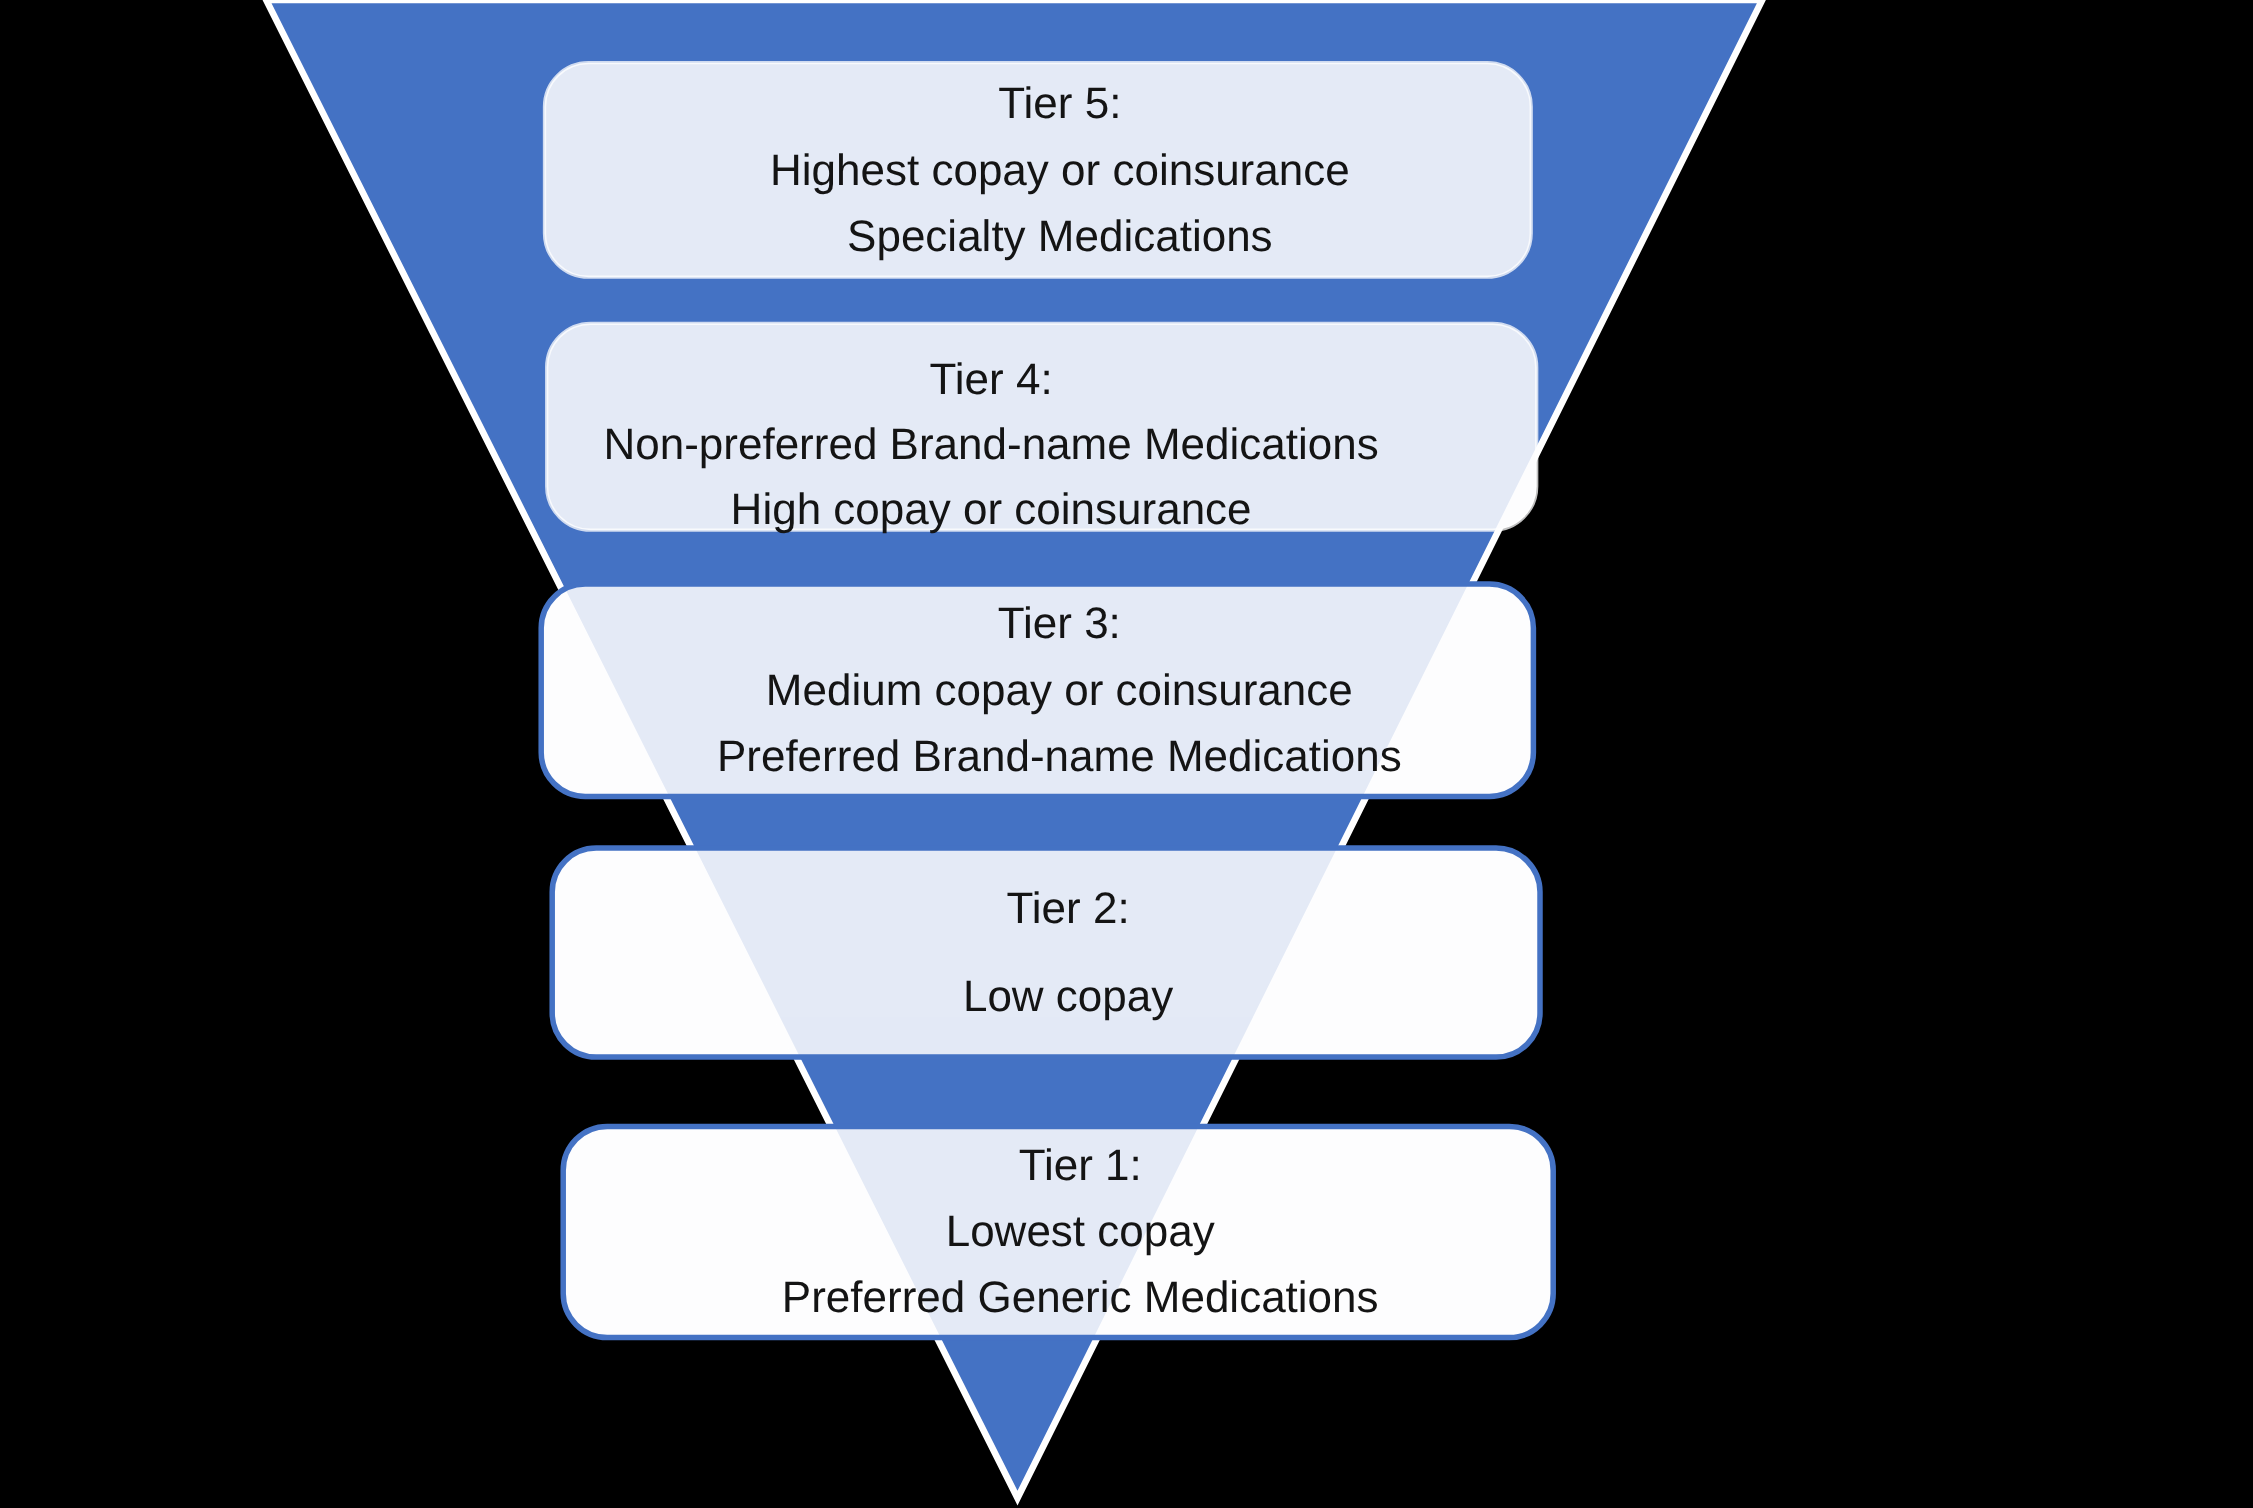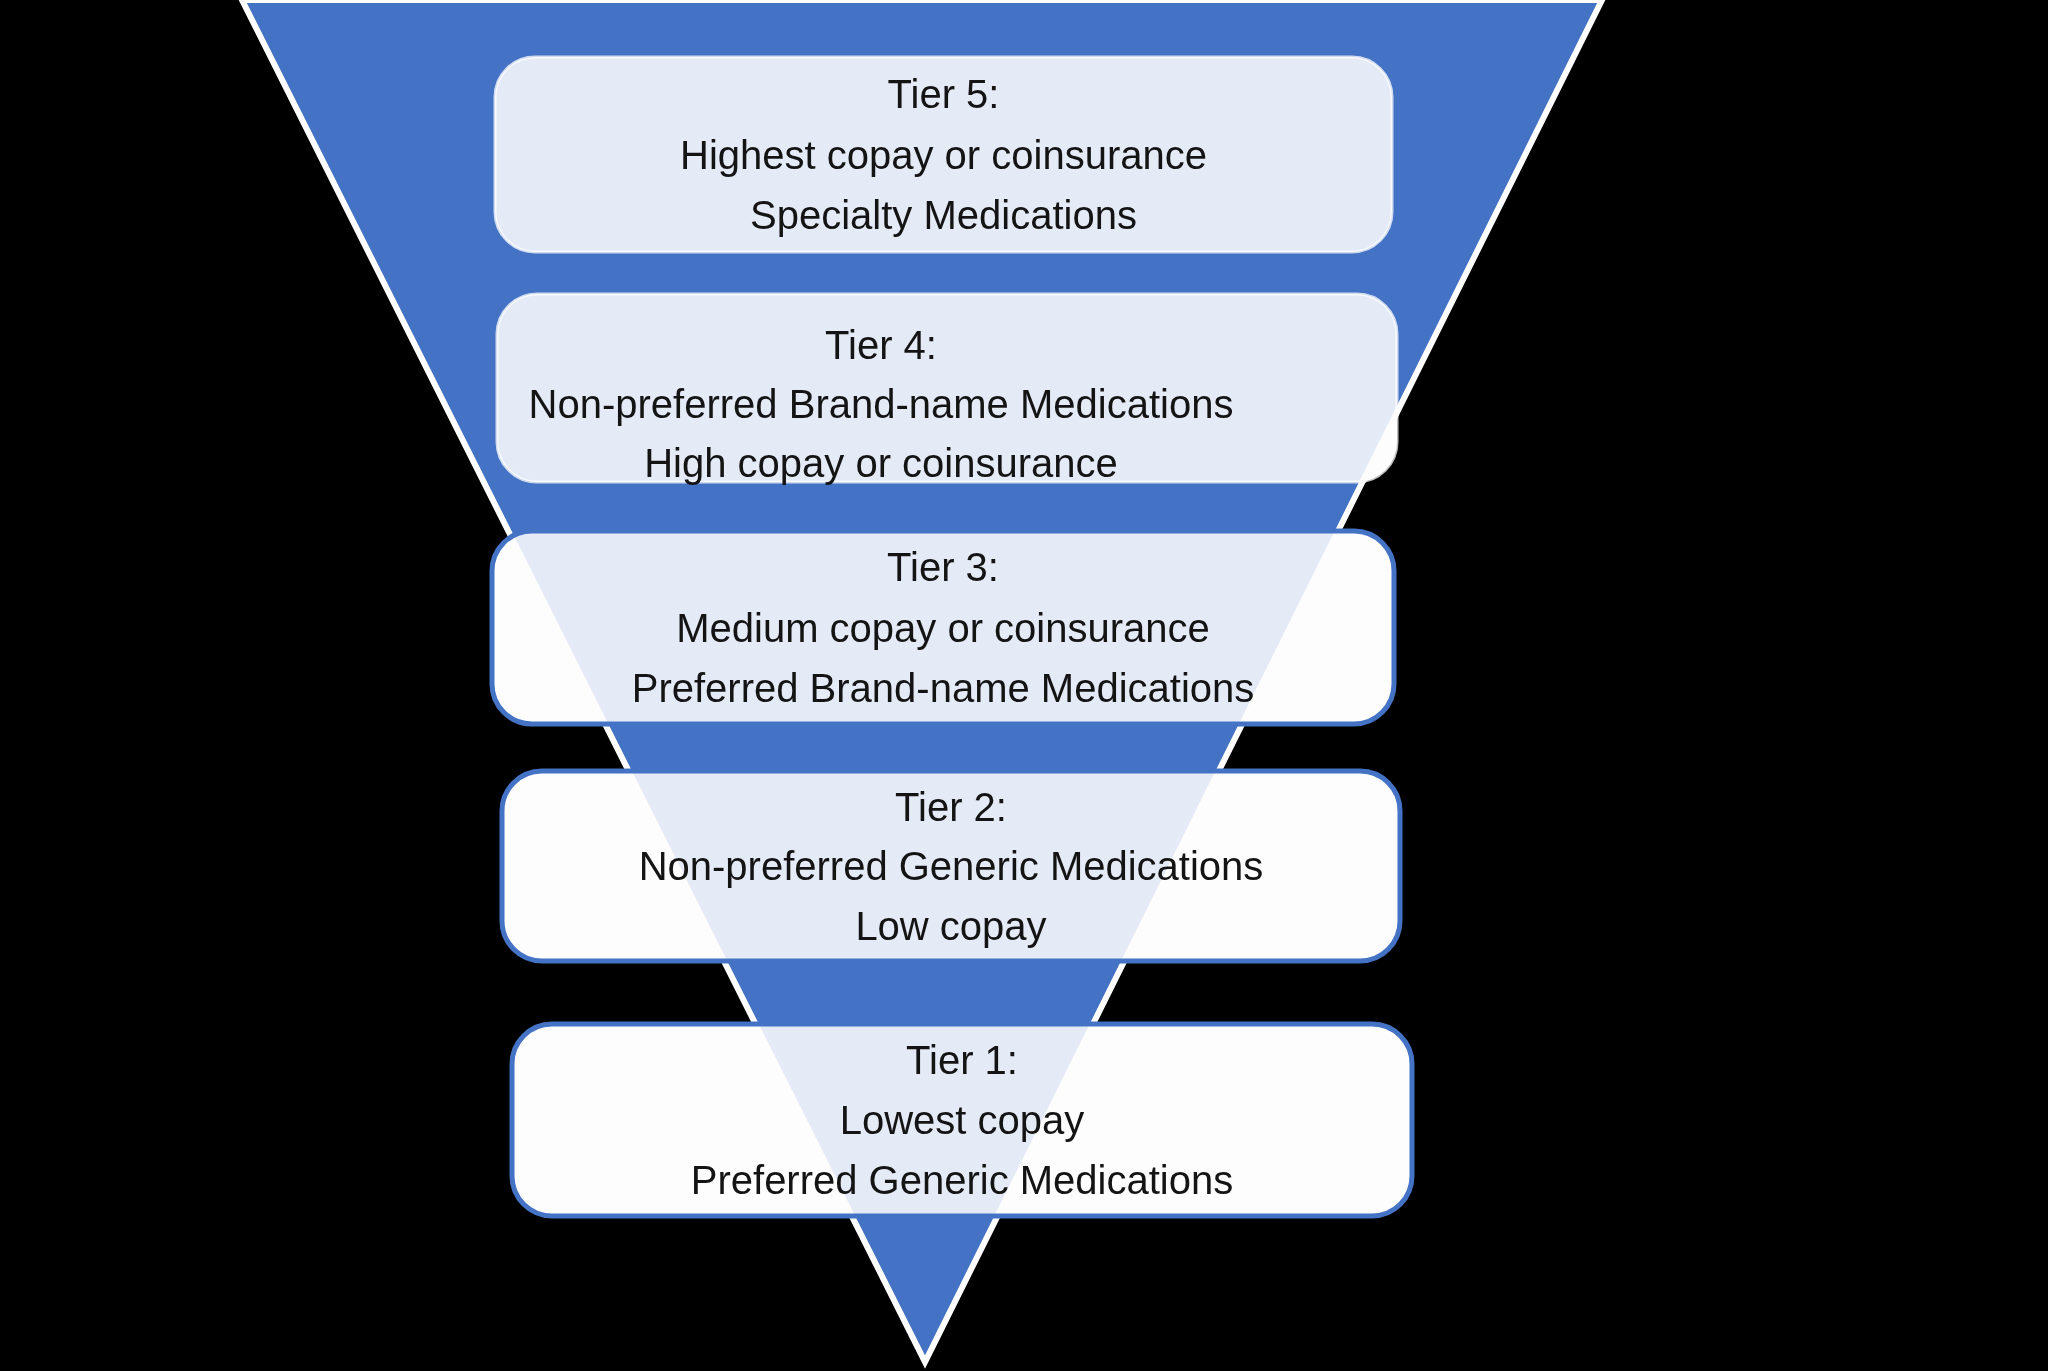--- a/index.html
+++ b/index.html
@@ -51,20 +51,21 @@
     position: absolute;
     display: flex;
     flex-direction: column;
     justify-content: space-evenly;
     align-items: center;
     text-align: center;
     color: var(--text-color, #111);
     font-size: 40px;
     line-height: 48px;
     pointer-events: none;
+    margin-left: 20px;
   }
   .tier-line { white-space: nowrap; }
 </style>
 </head>
 <body>
 
 <div class="stage">
 
   <svg viewBox="0 0 2048 1371" aria-hidden="true">
     <defs>
@@ -142,21 +143,20 @@
   </div>
 
   <div class="tier-text" style="left:492px; top:531px; width:902px; height:193px">
     <div class="tier-line">Tier 3:</div>
     <div class="tier-line">Medium copay or coinsurance</div>
     <div class="tier-line">Preferred Brand-name Medications</div>
   </div>
 
   <div class="tier-text" style="left:502px; top:771px; width:898px; height:190px">
     <div class="tier-line">Tier 2:</div>
-    <div class="tier-line">Non-preferred Generic Medications</div>
     <div class="tier-line">Low copay</div>
   </div>
 
   <div class="tier-text" style="left:512px; top:1024px; width:900px; height:192px">
     <div class="tier-line">Tier 1:</div>
     <div class="tier-line">Lowest copay</div>
     <div class="tier-line">Preferred Generic Medications</div>
   </div>
 
 </div>

